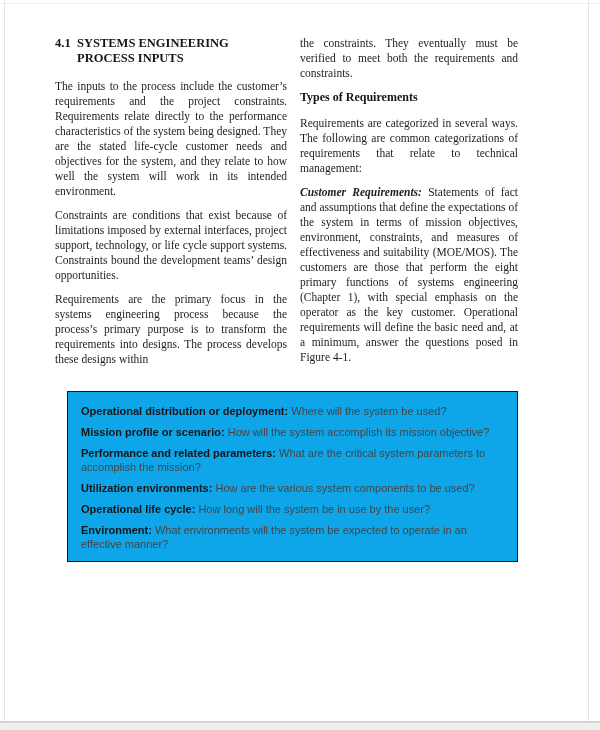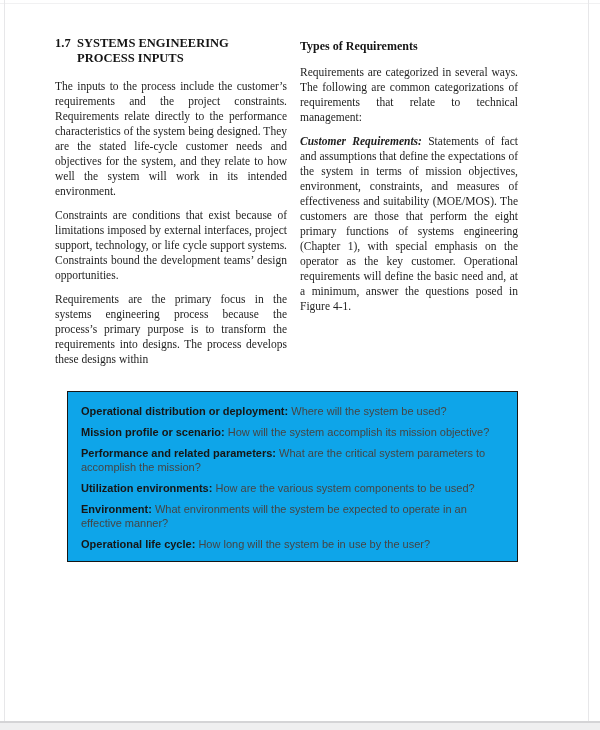--- a/index.html
+++ b/index.html
@@ -87,40 +87,41 @@
 <div class="edge-left"></div>
 <div class="edge-right"></div>
 
 <div class="content">
 
 
   <div class="columns">
 
     <div class="col-left">
       <div class="section-heading">
-        <span class="sec-num">1.7</span>
+        <span class="sec-num">4.1</span>
         <span class="sec-title">SYSTEMS ENGINEERING PROCESS INPUTS</span>
       </div>
       <p class="body">The inputs to the process include the customer’s requirements and the project constraints. Requirements relate directly to the performance characteristics of the system being designed. They are the stated life-cycle customer needs and objectives for the system, and they relate to how well the system will work in its intended environment.</p>
       <p class="body">Constraints are conditions that exist because of limitations imposed by external interfaces, project support, technology, or life cycle support systems. Constraints bound the development teams’ design opportunities.</p>
       <p class="body">Requirements are the primary focus in the systems engineering process because the process’s primary purpose is to transform the requirements into designs. The process develops these designs within</p>
     </div>
 
     <div class="col-right">
+      <p class="body">the constraints. They eventually must be verified to meet both the requirements and constraints.</p>
       <div class="subheading">Types of Requirements</div>
       <p class="body">Requirements are categorized in several ways. The following are common categorizations of requirements that relate to technical management:</p>
       <p class="body"><span class="lead-bi">Customer Requirements:</span> <span>Statements of fact and assumptions that define the expectations of the system in terms of mission objectives, environment, constraints, and measures of effectiveness and suitability (MOE/MOS). The customers are those that perform the eight primary functions of systems engineering (Chapter 1), with special emphasis on the operator as the key customer. Operational requirements will define the basic need and, at a minimum, answer the questions posed in Figure 4-1.</span></p>
     </div>
 
   </div>
 
   <div class="figure-box">
     <div class="box-item"><span class="lbl">Operational distribution or deployment:</span> <span>Where will the system be used?</span></div>
     <div class="box-item"><span class="lbl">Mission profile or scenario:</span> <span>How will the system accomplish its mission objective?</span></div>
     <div class="box-item"><span class="lbl">Performance and related parameters:</span> <span>What are the critical system parameters to accomplish the mission?</span></div>
     <div class="box-item"><span class="lbl">Utilization environments:</span> <span>How are the various system components to be used?</span></div>
+    <div class="box-item"><span class="lbl">Operational life cycle:</span> <span>How long will the system be in use by the user?</span></div>
     <div class="box-item"><span class="lbl">Environment:</span> <span>What environments will the system be expected to operate in an effective manner?</span></div>
-    <div class="box-item"><span class="lbl">Operational life cycle:</span> <span>How long will the system be in use by the user?</span></div>
   </div>
 
 </div>
 
 <div class="bottom-strip"></div>
 
 </body></html>

